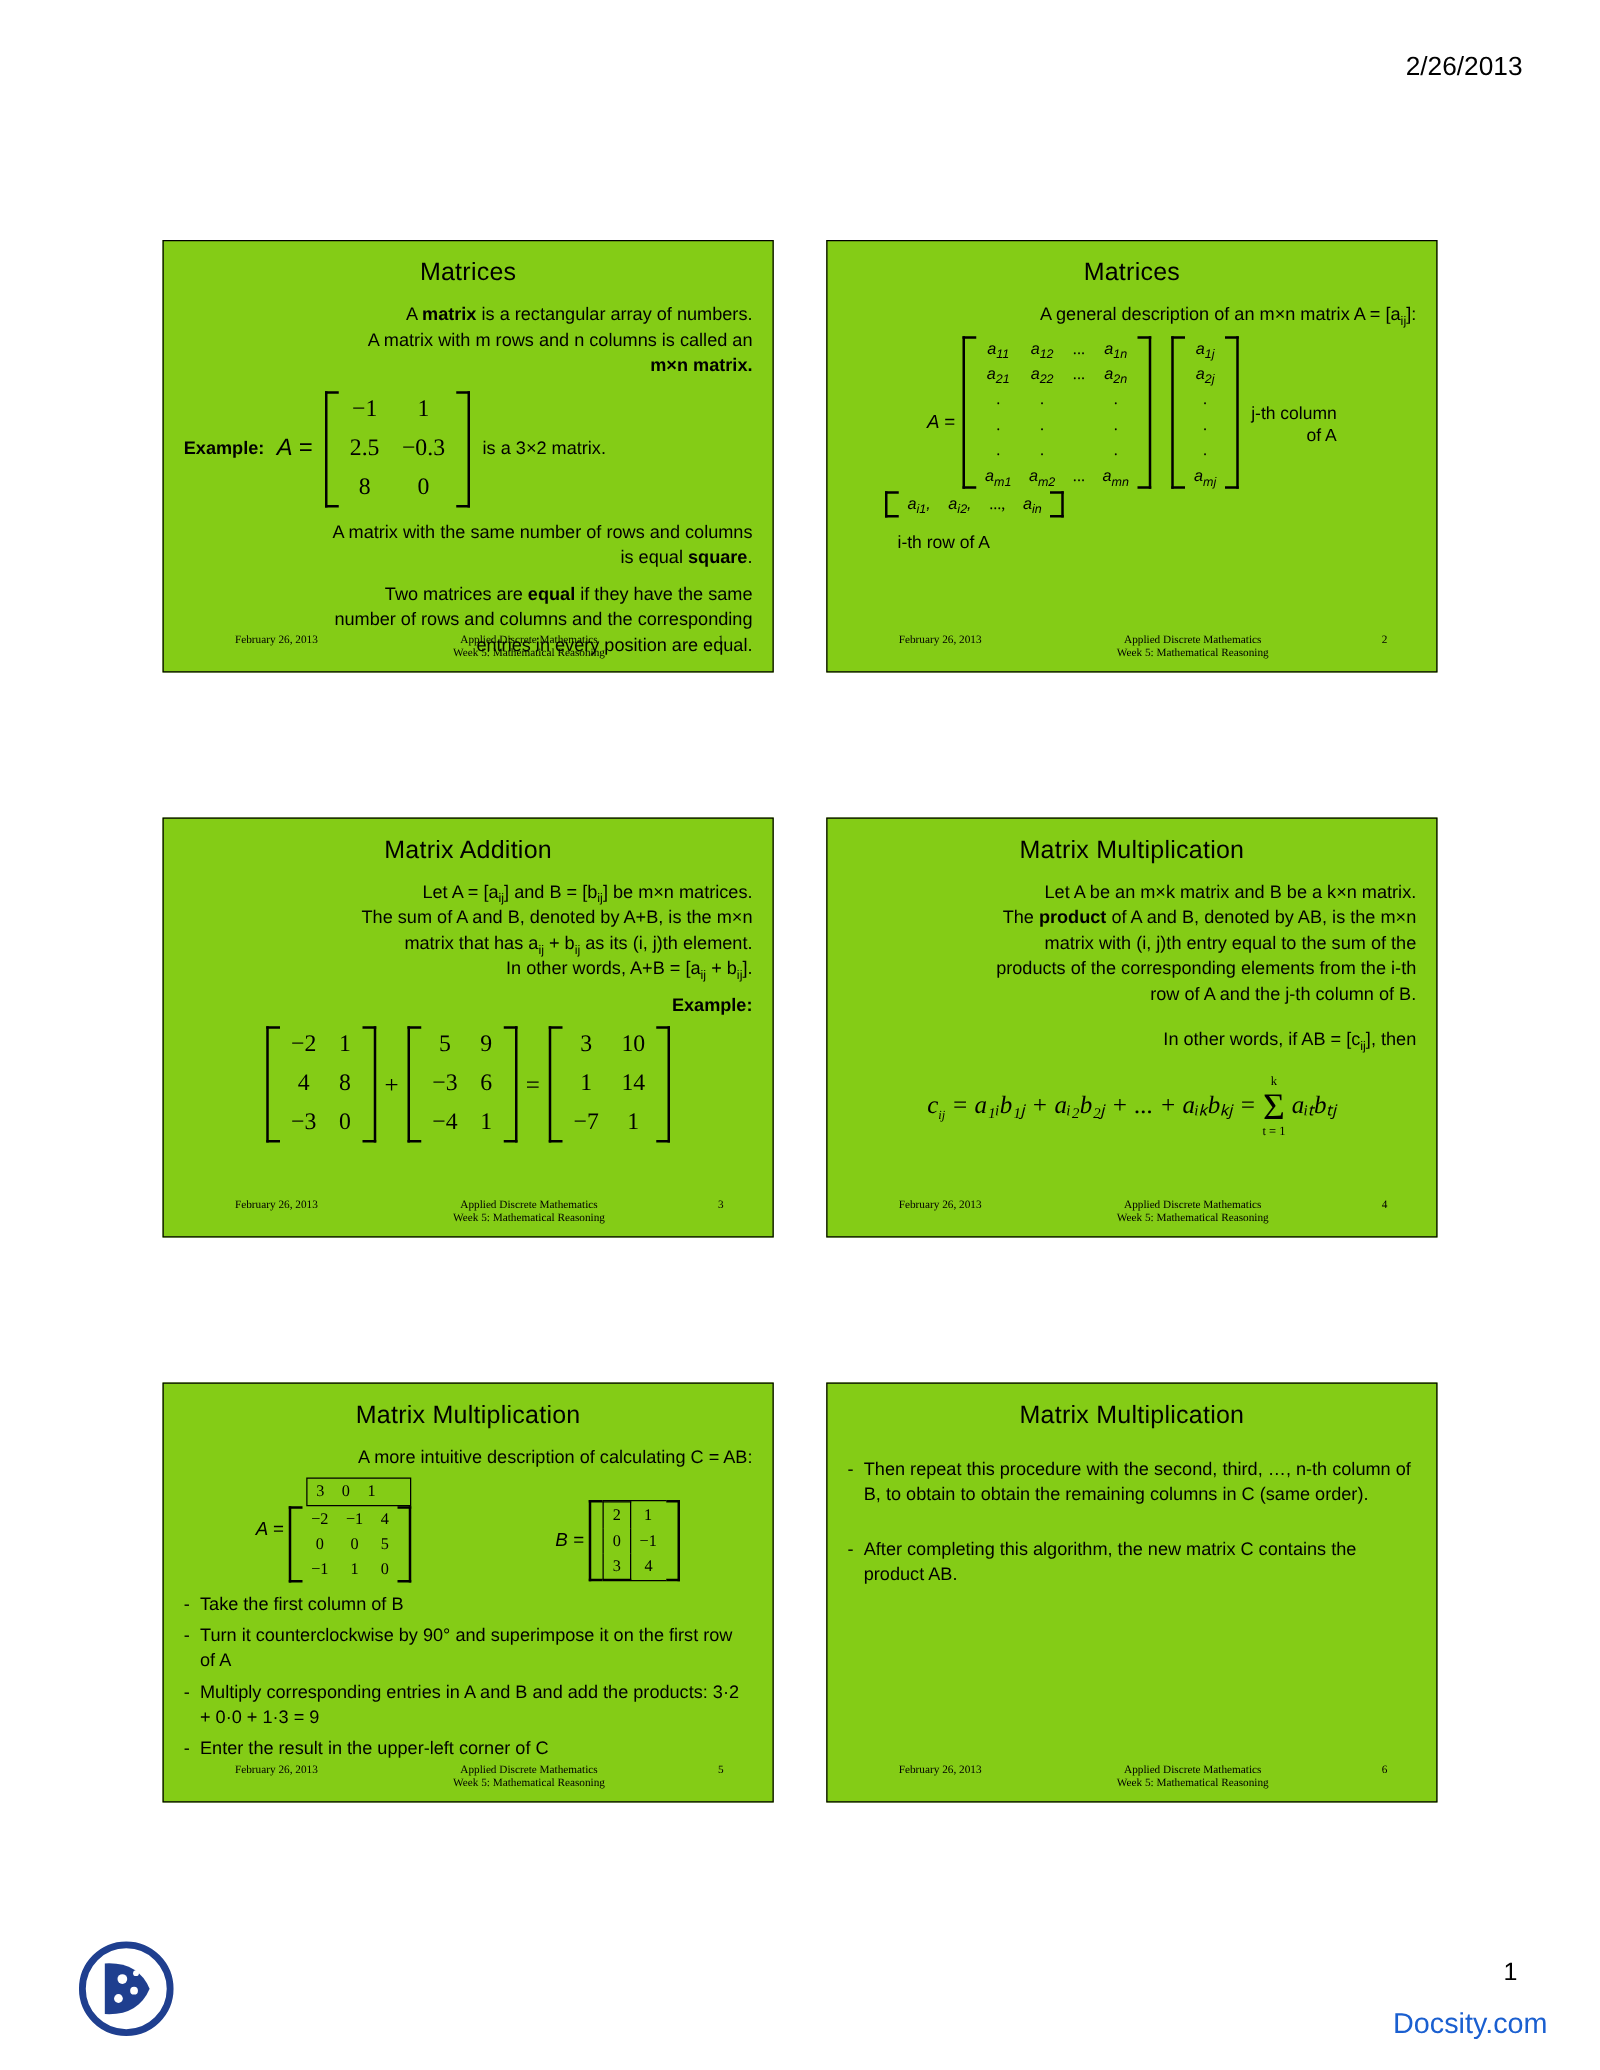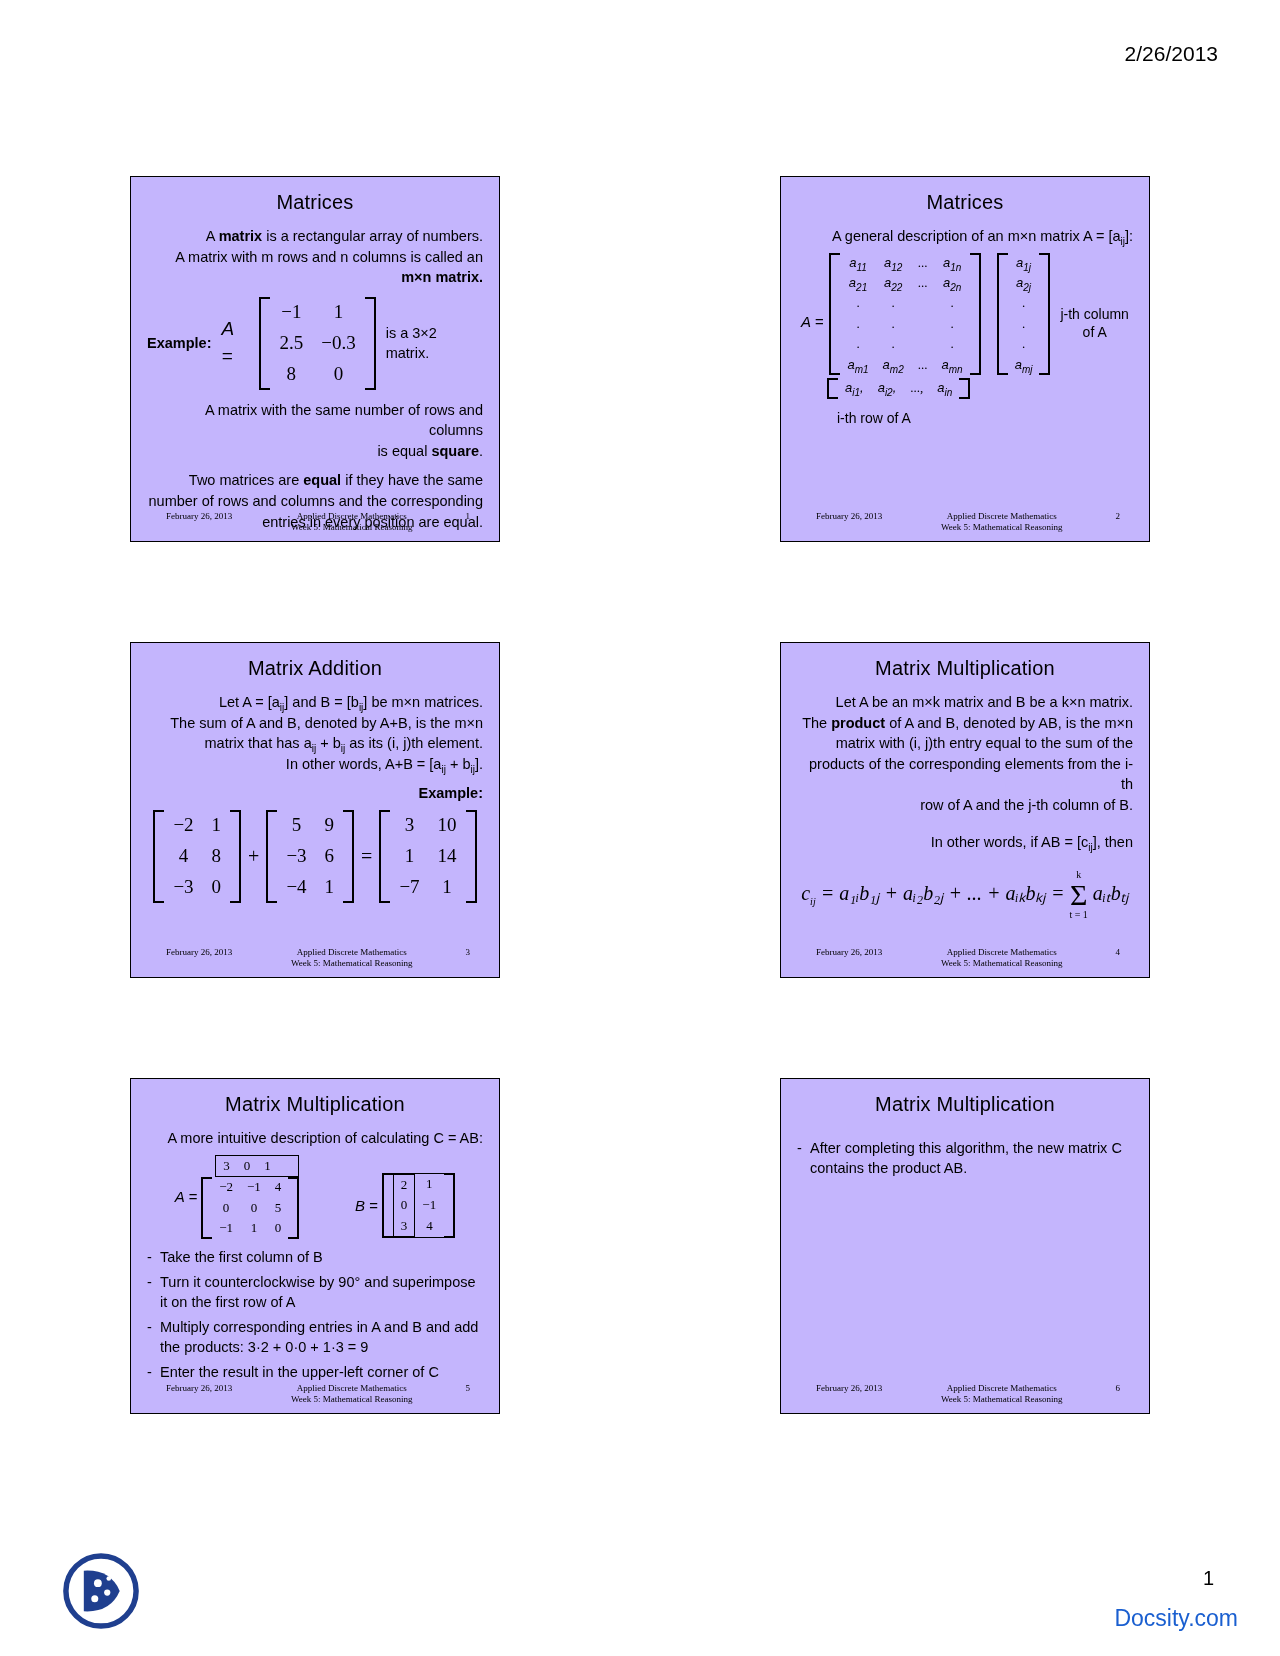--- a/index.html
+++ b/index.html
@@ -26,27 +26,28 @@
     top: 176px;
     left: 130px;
     width: 1020px;
   }
   .row {
     display: flex;
     justify-content: space-between;
     margin-bottom: 100px;
   }
   .slide {
-    width: 370px;
+    width: 489px;
     min-height: 336px;
     border: 1.5px solid #000;
-    background: #c4b5fd;
+    background: #84cc16;
     position: relative;
     box-sizing: border-box;
     padding: 14px 16px 0 16px;
+    margin-top: 16px;
   }
   .slide-title {
     text-align: center;
     font-size: 20px;
     margin-bottom: 12px;
     letter-spacing: 0.2px;
   }
   .slide-body {
     font-size: 14.5px;
     line-height: 1.42;
@@ -128,21 +129,21 @@
   .gendesc {
     display: flex;
     align-items: flex-start;
     justify-content: center;
     gap: 6px;
     margin-top: 6px;
   }
   .colnote {
     font-size: 14px;
     line-height: 1.3;
-    text-align: center;
+    text-align: right;
     padding-top: 52px;
     margin-left: 4px;
   }
   .rowvec {
     margin-top: 2px;
     margin-left: 16px;
     padding-left: 14px;
   }
   .centerlbl {
     text-align: left;
@@ -619,20 +620,21 @@
           <span>Week 5: Mathematical Reasoning</span>
         </span>
         <span class="f-num">5</span>
       </div>
     </div>
 
     <div class="slide">
       <div class="slide-title">Matrix Multiplication</div>
       <div class="slide-body">
         <ul class="dash" style="margin-top:22px">
+          <li style="margin-bottom:24px">Then repeat this procedure with the second, third, …, n-th column of B, to obtain to obtain the remaining columns in C (same order).</li>
           <li>After completing this algorithm, the new matrix C contains the product AB.</li>
         </ul>
       </div>
       <div class="footer">
         <span class="f-date">February 26, 2013</span>
         <span class="f-center">
           <span>Applied Discrete Mathematics</span><br>
           <span>Week 5: Mathematical Reasoning</span>
         </span>
         <span class="f-num">6</span>

